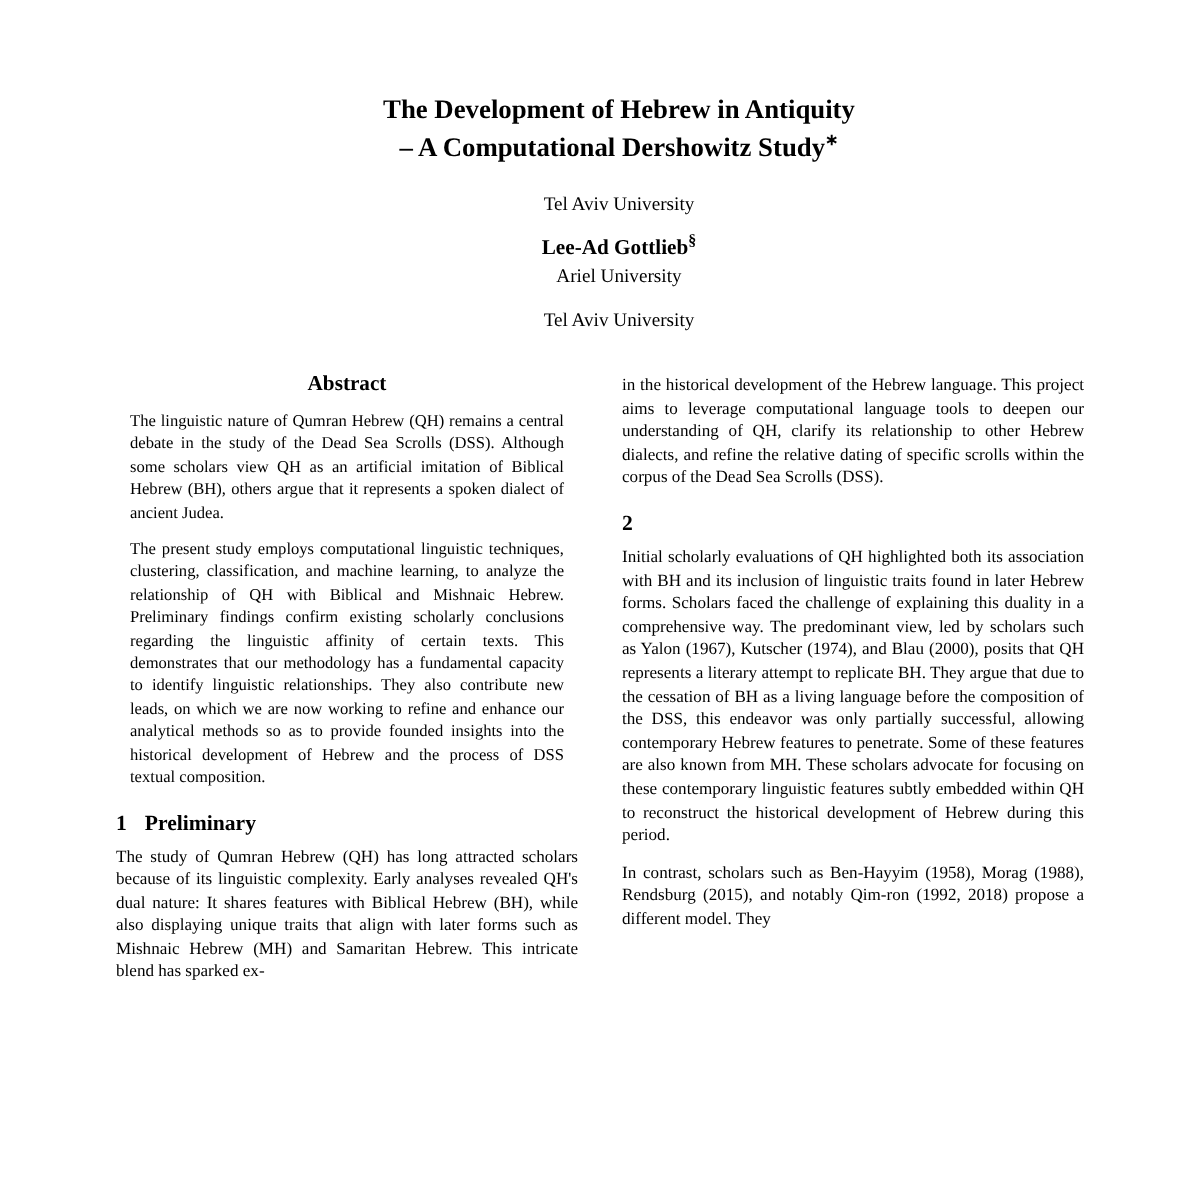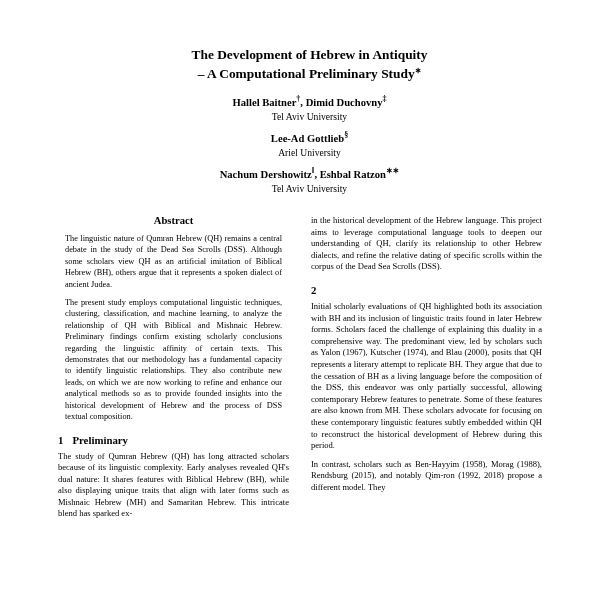--- a/index.html
+++ b/index.html
@@ -105,43 +105,41 @@
     overflow: hidden;
   }
 </style>
 </head>
 <body>
 
 <div class="page">
 
   <div>
     <div class="title"><span>The Development of Hebrew in Antiquity</span></div>
-    <div class="title-line2"><span>– A Computational Preliminary Study</span><span class="sup">∗</span></div>
+    <div class="title-line2"><span>– A Computational Dershowitz Study</span><span class="sup">∗</span></div>
   </div>
 
   <div class="authors-block">
 
     <div>
-      <div class="author-line"><span>Hallel Baitner</span><span class="sup">†</span><span>, Dimid Duchovny</span><span class="sup">‡</span></div>
       <div class="affil-line">Tel Aviv University</div>
     </div>
 
     <div style="height:9px"></div>
 
     <div class="pair-row">
       <div class="pair-cell">
         <div class="author-line"><span>Lee-Ad Gottlieb</span><span class="sup">§</span></div>
         <div class="affil-line">Ariel University</div>
       </div>
     </div>
 
     <div style="height:9px"></div>
 
     <div>
-      <div class="author-line"><span>Nachum Dershowitz</span><span class="sup">‖</span><span>, Eshbal Ratzon</span><span class="sup">∗∗</span></div>
       <div class="affil-line">Tel Aviv University</div>
     </div>
 
   </div>
 
   <div class="columns">
 
     <div class="col clip">
       <div class="section-head-center">Abstract</div>
       <div class="abstract-body">

